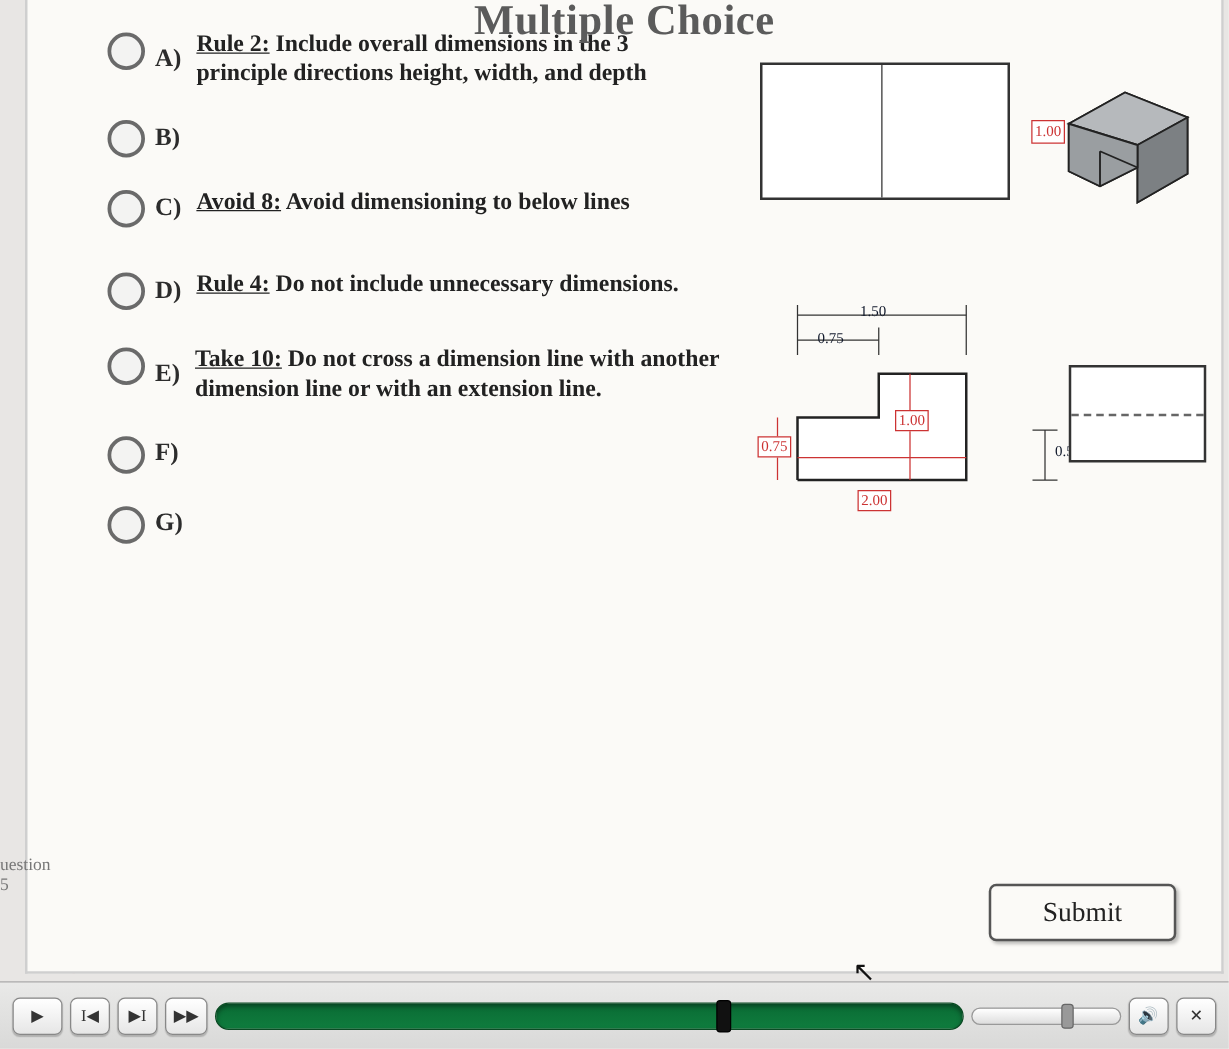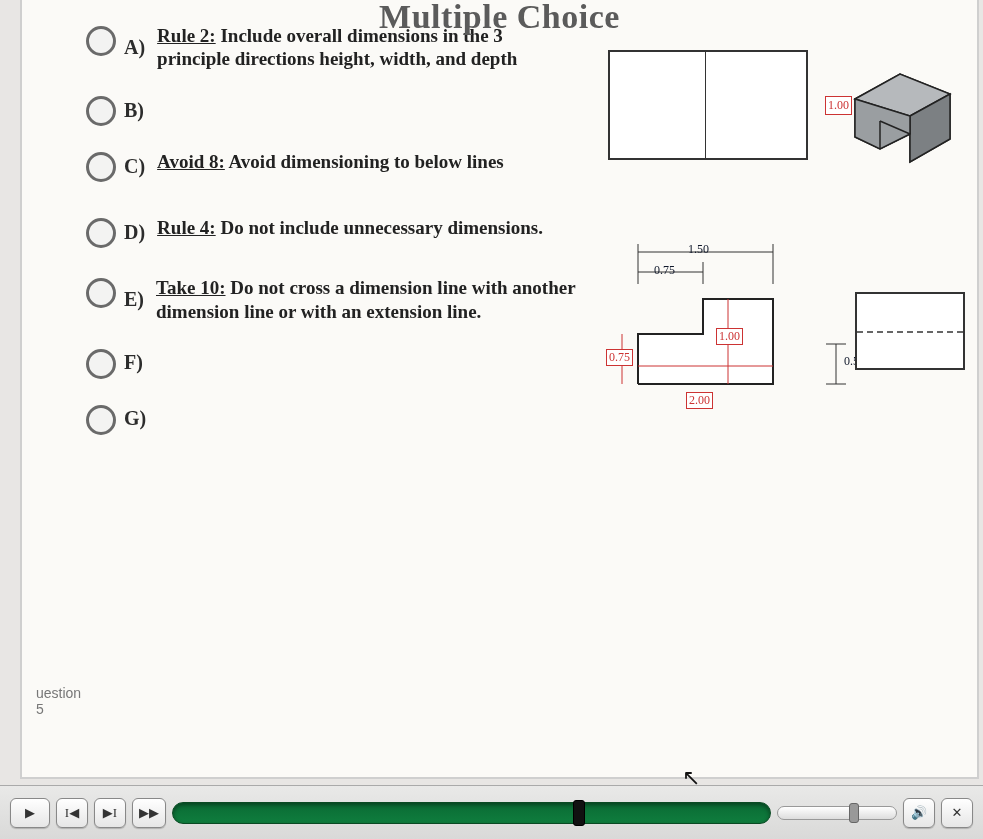--- a/index.html
+++ b/index.html
@@ -71,22 +71,21 @@
     width:150px; height:46px;
     background:#fbfaf7; border:2px solid #555; border-radius:6px;
     font-size:22px; font-family: Georgia, serif; color:#222;
     display:flex; align-items:center; justify-content:center;
     box-shadow: 2px 2px 3px rgba(0,0,0,.25);
     cursor:pointer;
   }
 
   .question-tab {
     position:absolute; left:0; top:685px; font-size:14px; color:#777;
-    font-family: Liberation Sans, sans-serif;
-    padding-left: 36px;
+    font-family: Liberation Serif, serif;
   }
 
   .player {
     position:absolute; left:0; right:0; bottom:0; height:54px;
     background: linear-gradient(#e9e9e8,#d9d9d8);
     border-top:1px solid #aaa;
     display:flex; align-items:center; gap:6px; padding:0 10px;
   }
   .pbtn {
     height:30px; min-width:32px; padding:0 6px;
@@ -246,20 +245,23 @@
         <span class="lbl" style="left:236px; top:130px;">0.50</span>
       </div>
 
       <div class="fig-side">
         <div class="dash"></div>
       </div>
 
     </div>
   </div>
 
+  <div class="submit">
+    <span>Submit</span>
+  </div>
 </div>
 
 <div class="question-tab">
   <span>uestion</span><br>
   <span>5</span>
 </div>
 
 <div class="cursor-arrow">↖</div>
 
 <div class="player">

